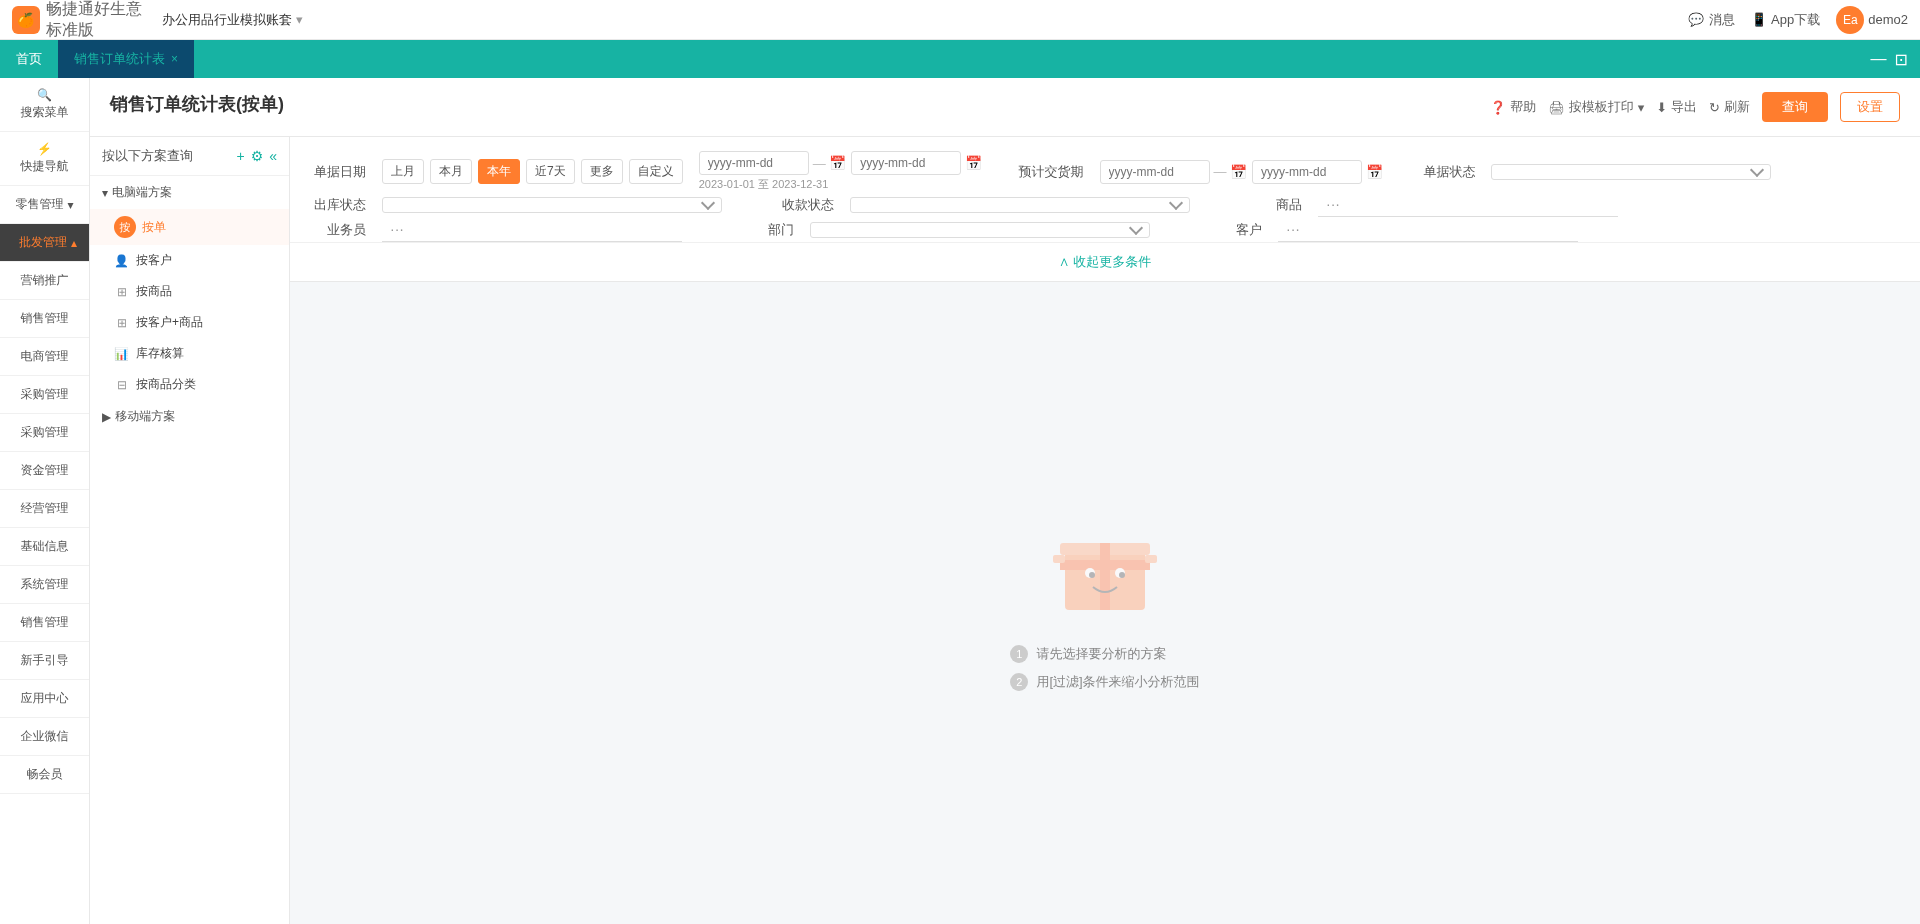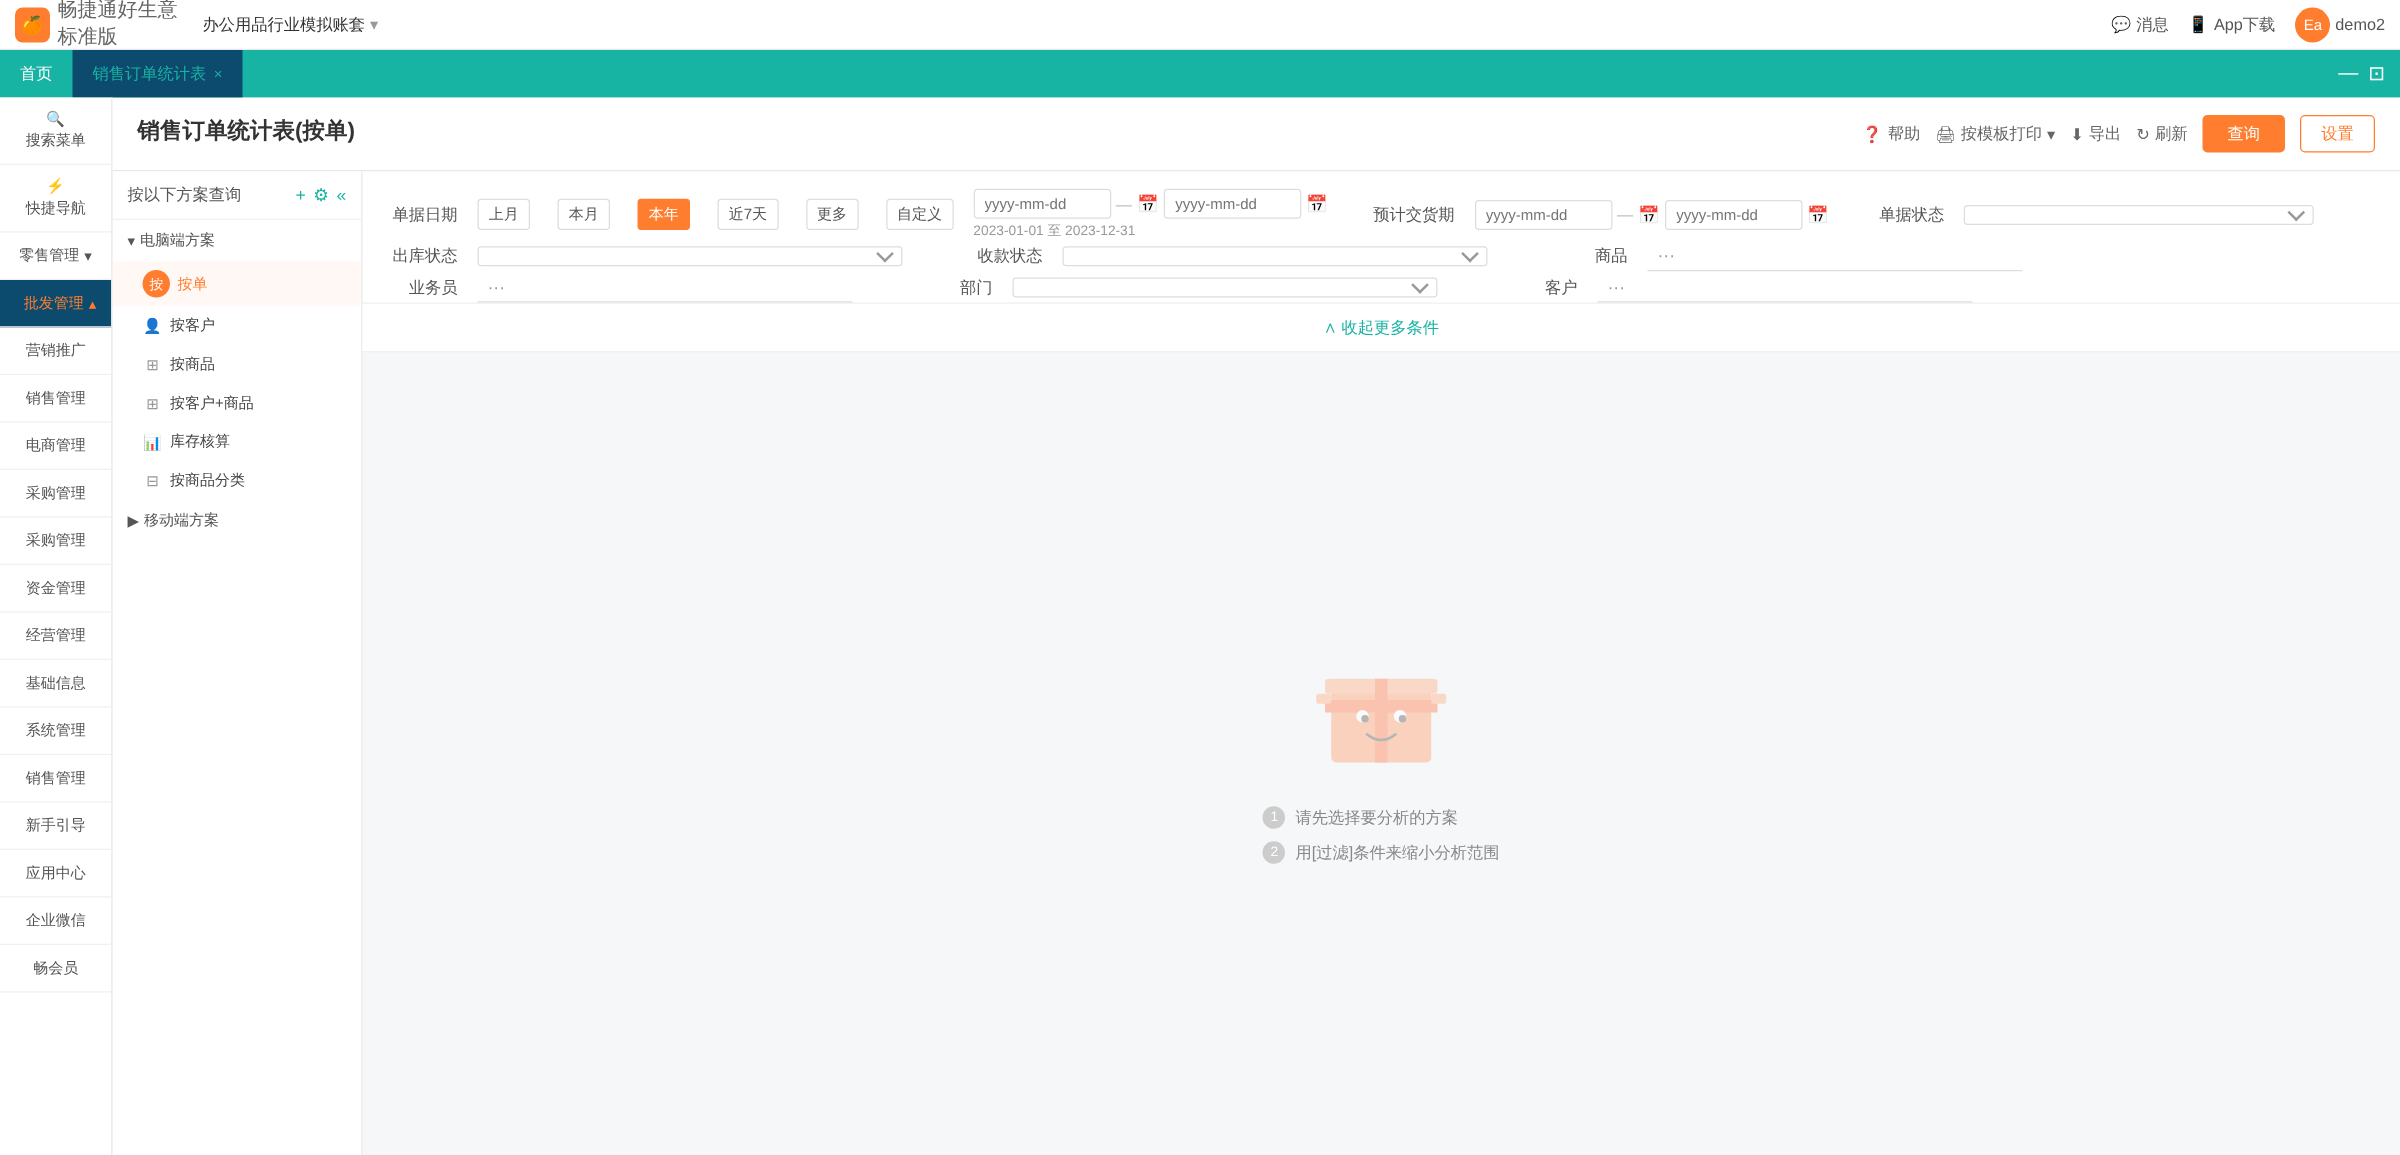--- a/index.html
+++ b/index.html
@@ -149,21 +149,21 @@
       flex-direction: column;
       align-items: center;
       gap: 2px;
     }
     .sidebar-item.has-arrow {
       flex-direction: row;
       justify-content: center;
       gap: 4px;
       padding: 10px 8px;
     }
-    .sidebar-item.expanded { color: #ff7d2e; background: #0c4a6e; padding-left: 15px; }
+    .sidebar-item.expanded { color: #ff7d2e; background: #404040; padding-left: 15px; }
 
     
     .content-area {
       flex: 1;
       display: flex;
       flex-direction: column;
       overflow: hidden;
     }
 
     
@@ -238,21 +238,21 @@
     .filter-label {
       color: #555;
       font-size: 13px;
       white-space: nowrap;
       min-width: 56px;
       text-align: right;
     }
     .filter-date-group {
       display: flex;
       align-items: center;
-      gap: 22px;
+      gap: 6px;
     }
     .date-quick-btn {
       padding: 3px 8px;
       border: 1px solid #ddd;
       border-radius: 3px;
       cursor: pointer;
       font-size: 12px;
       color: #555;
       background: #fff;
     }

